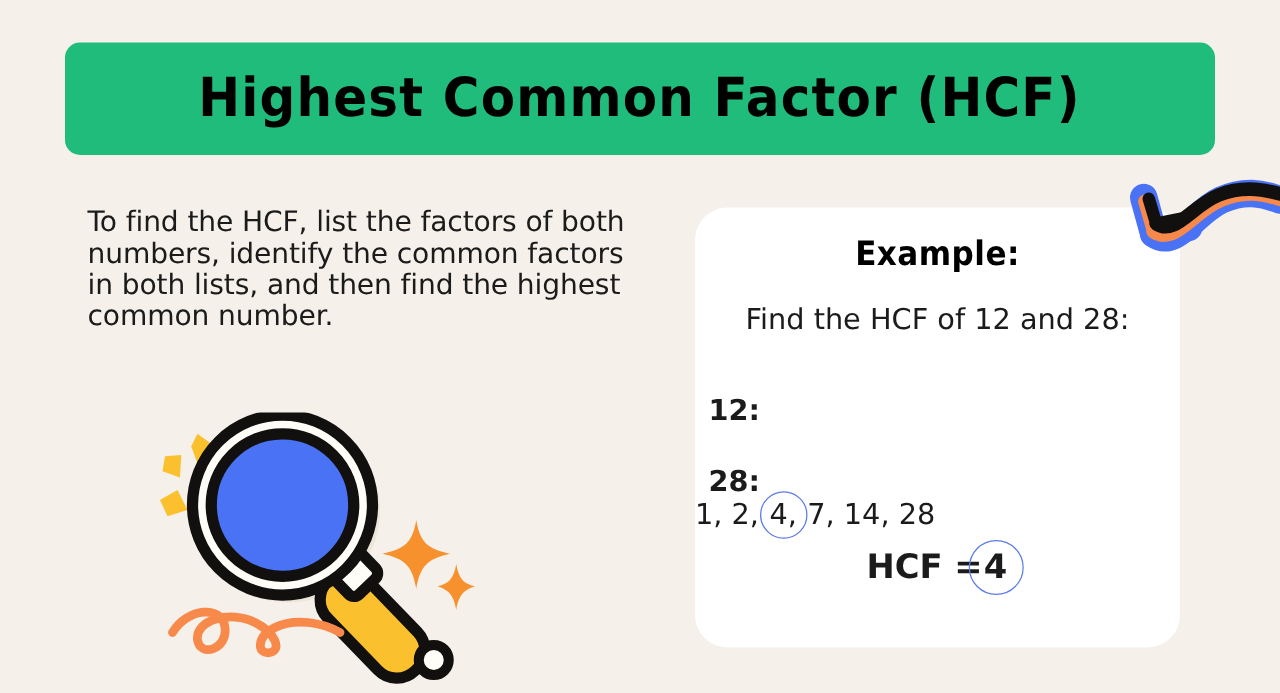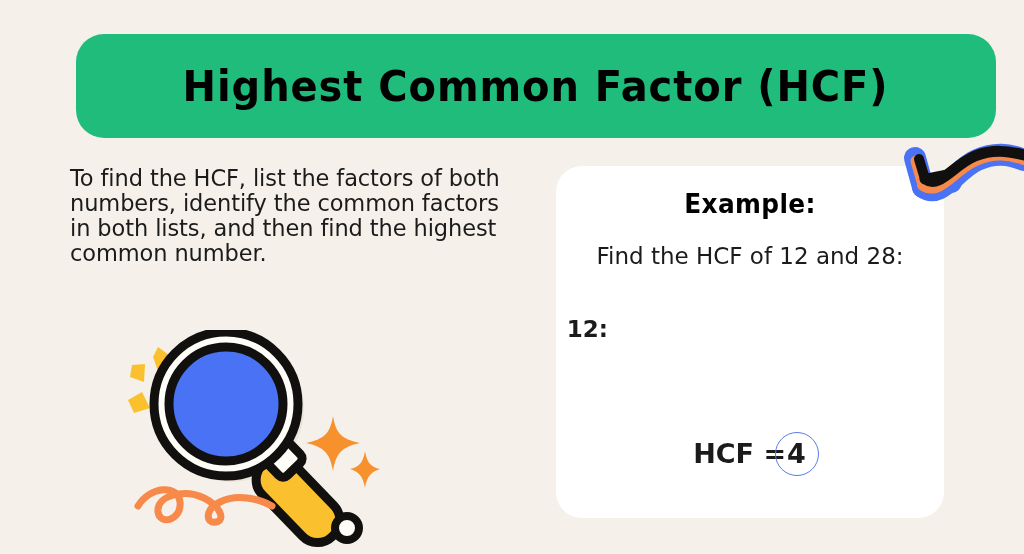--- a/index.html
+++ b/index.html
@@ -14,27 +14,26 @@
     overflow: hidden;
     position: relative;
   }
 
   
   #title-banner {
     position: absolute;
     left: 52px;
     top: 34px;
     width: 920px;
-    height: 104px;
+    height: 90px;
     background: #20bc7c;
-    border-radius: 28px;
+    border-radius: 12px;
     display: flex;
     align-items: center;
     justify-content: center;
-    margin-left: 24px;
   }
   #title-text {
     font-family: "DejaVu Sans", sans-serif;
     font-weight: bold;
     font-size: 43px;
     color: #000000;
     letter-spacing: 1.0px;
     transform: scaleX(0.93);
     white-space: nowrap;
     line-height: 1;
@@ -178,20 +177,28 @@
 <div id="example-card">
 
   <div id="example-heading">Example:</div>
 
   <div id="example-prompt">Find the HCF of 12 and 28:</div>
 
   <div class="factor-row" id="factor-row-12">
     <span class="factor-label">12:</span>
   </div>
 
+  <div class="factor-row" id="factor-row-28">
+    <span class="factor-label">28:</span>
+    <span class="factor-list">
+      <span>1, 2,</span>
+      <span class="circled">4,</span>
+      <span>7, 14, 28</span>
+    </span>
+  </div>
 
   <div id="hcf-result">
     <span>HCF =</span><span class="circled">4</span>
   </div>
 </div>
 
 <svg id="arrow-decoration" viewBox="0 0 131 76">
   <g fill="none" stroke-linecap="round" stroke-linejoin="round">
     <path d="M30 57 C 48 70, 62 40, 84 30 C 102 22, 116 24, 131 30" stroke="#4a72f5" stroke-width="22"></path>
     <path d="M30 57 L 22 28 M30 57 L 58 52" stroke="#4a72f5" stroke-width="22"></path>

